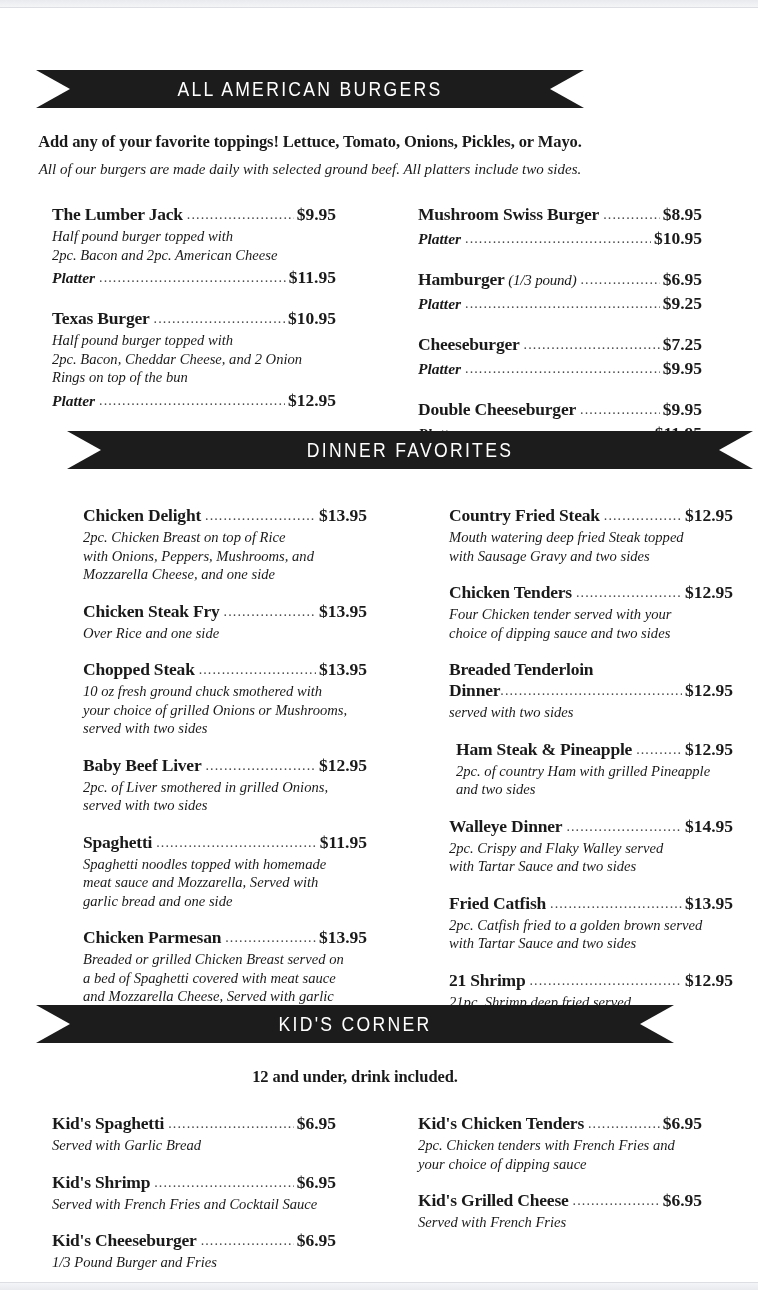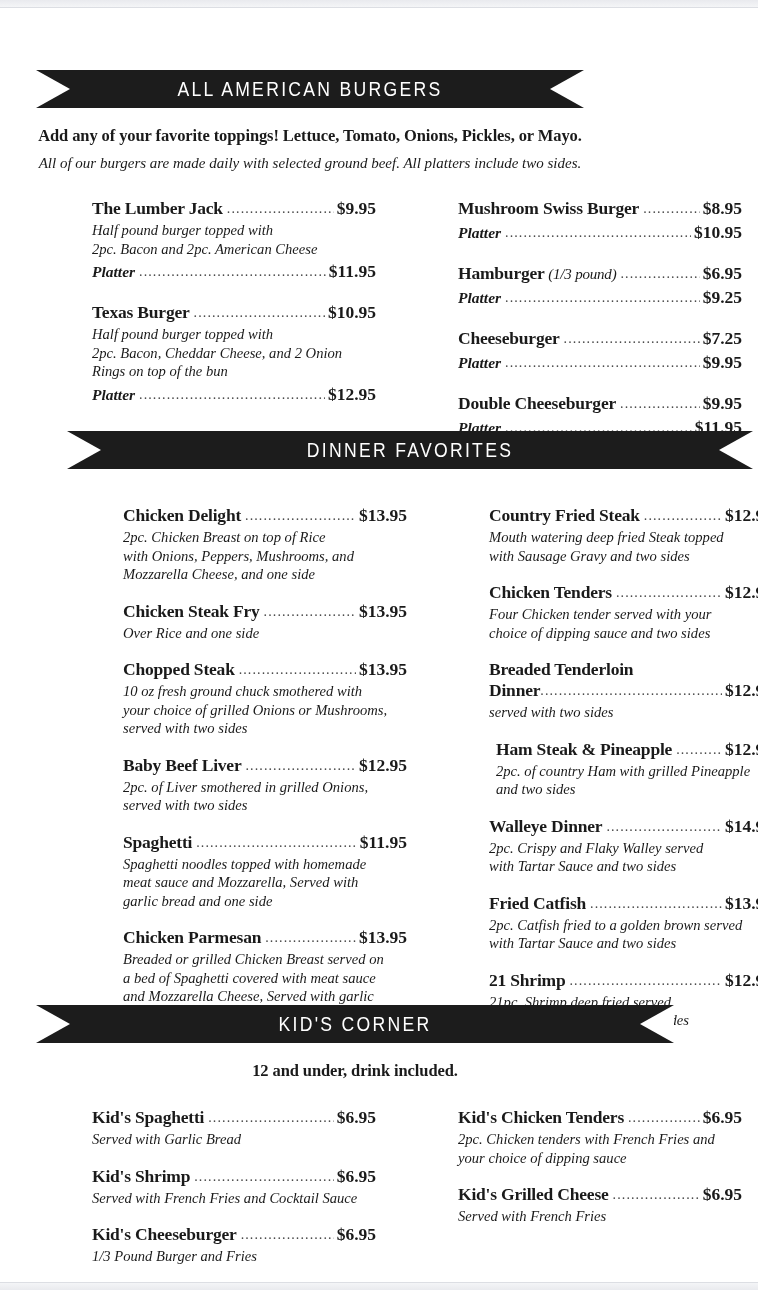--- a/index.html
+++ b/index.html
@@ -23,27 +23,27 @@
   .notch.l{left:0;clip-path:polygon(0 0,100% 50%,0 100%);}
   .notch.r{right:0;clip-path:polygon(100% 0,0 50%,100% 100%);}
   .ribbon-title{position:absolute;inset:0;display:flex;align-items:center;
     justify-content:center;color:#ffffff;
     font-family:"Liberation Sans",sans-serif;
     font-size:20px;letter-spacing:2.6px;font-weight:400;
     transform:scaleX(.88);white-space:nowrap;}
 
   
   .intro{text-align:center;}
-  .intro-bold{font-weight:bold;font-size:16.5px;margin-top:18px;letter-spacing:-.1px;font-family:Liberation Serif, serif;}
+  .intro-bold{font-weight:bold;font-size:16.5px;margin-top:24px;letter-spacing:-.1px;font-family:Liberation Serif, serif;}
   .intro-ital{font-style:italic;font-size:15px;margin-top:9px;}
 
   
   .cols{display:flex;padding:0 52px 0 52px;box-sizing:border-box;width:758px;}
   .col{width:284px;}
-  .col.left{margin-right:82px;margin-left:40px;}
+  .col.left{margin-right:82px;}
 
   
   .item{margin-bottom:0;}
   .item-row{display:flex;align-items:baseline;width:100%;}
   .item-name{font-weight:bold;font-size:17.5px;white-space:nowrap;letter-spacing:-.2px;}
   .item-name .qual{font-weight:normal;font-style:italic;font-size:15px;}
   .leader{flex:1;min-width:6px;overflow:hidden;white-space:nowrap;
     font-size:14px;letter-spacing:1.1px;color:#4a4a4a;
     margin:0 3px 0 4px;position:relative;top:-1px;}
   .price{font-weight:bold;font-size:17.5px;white-space:nowrap;}

